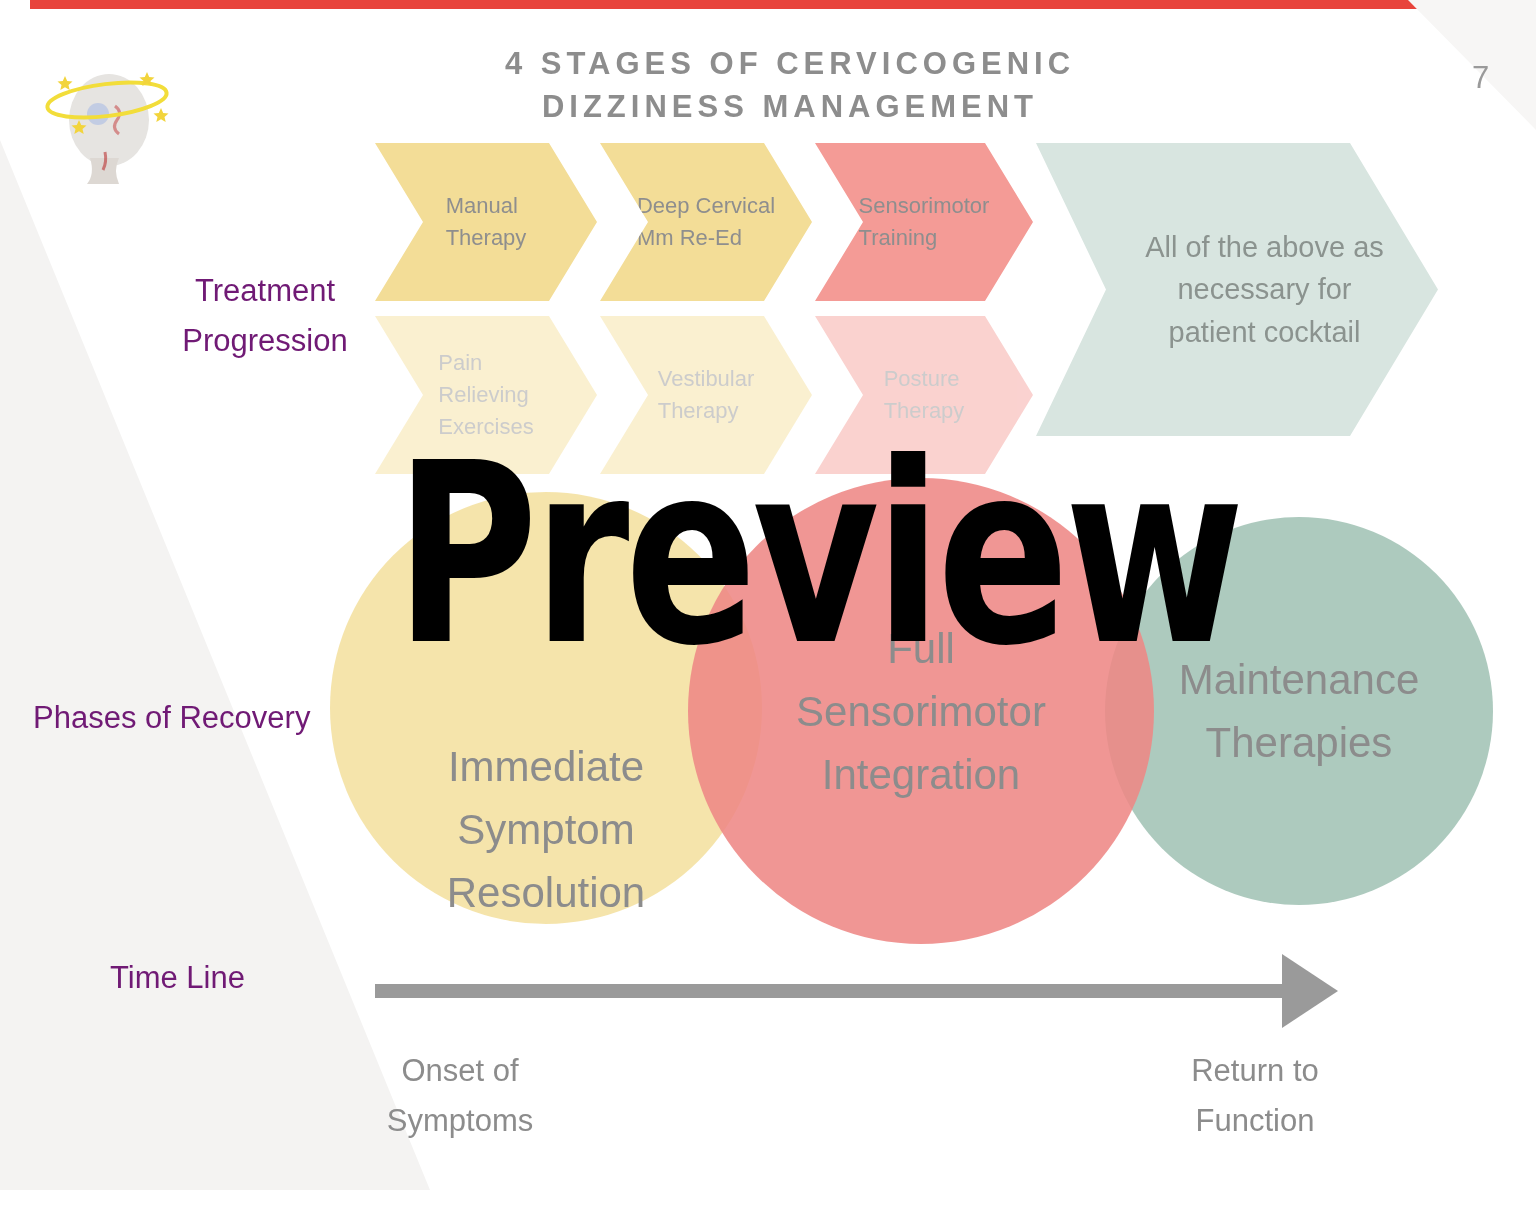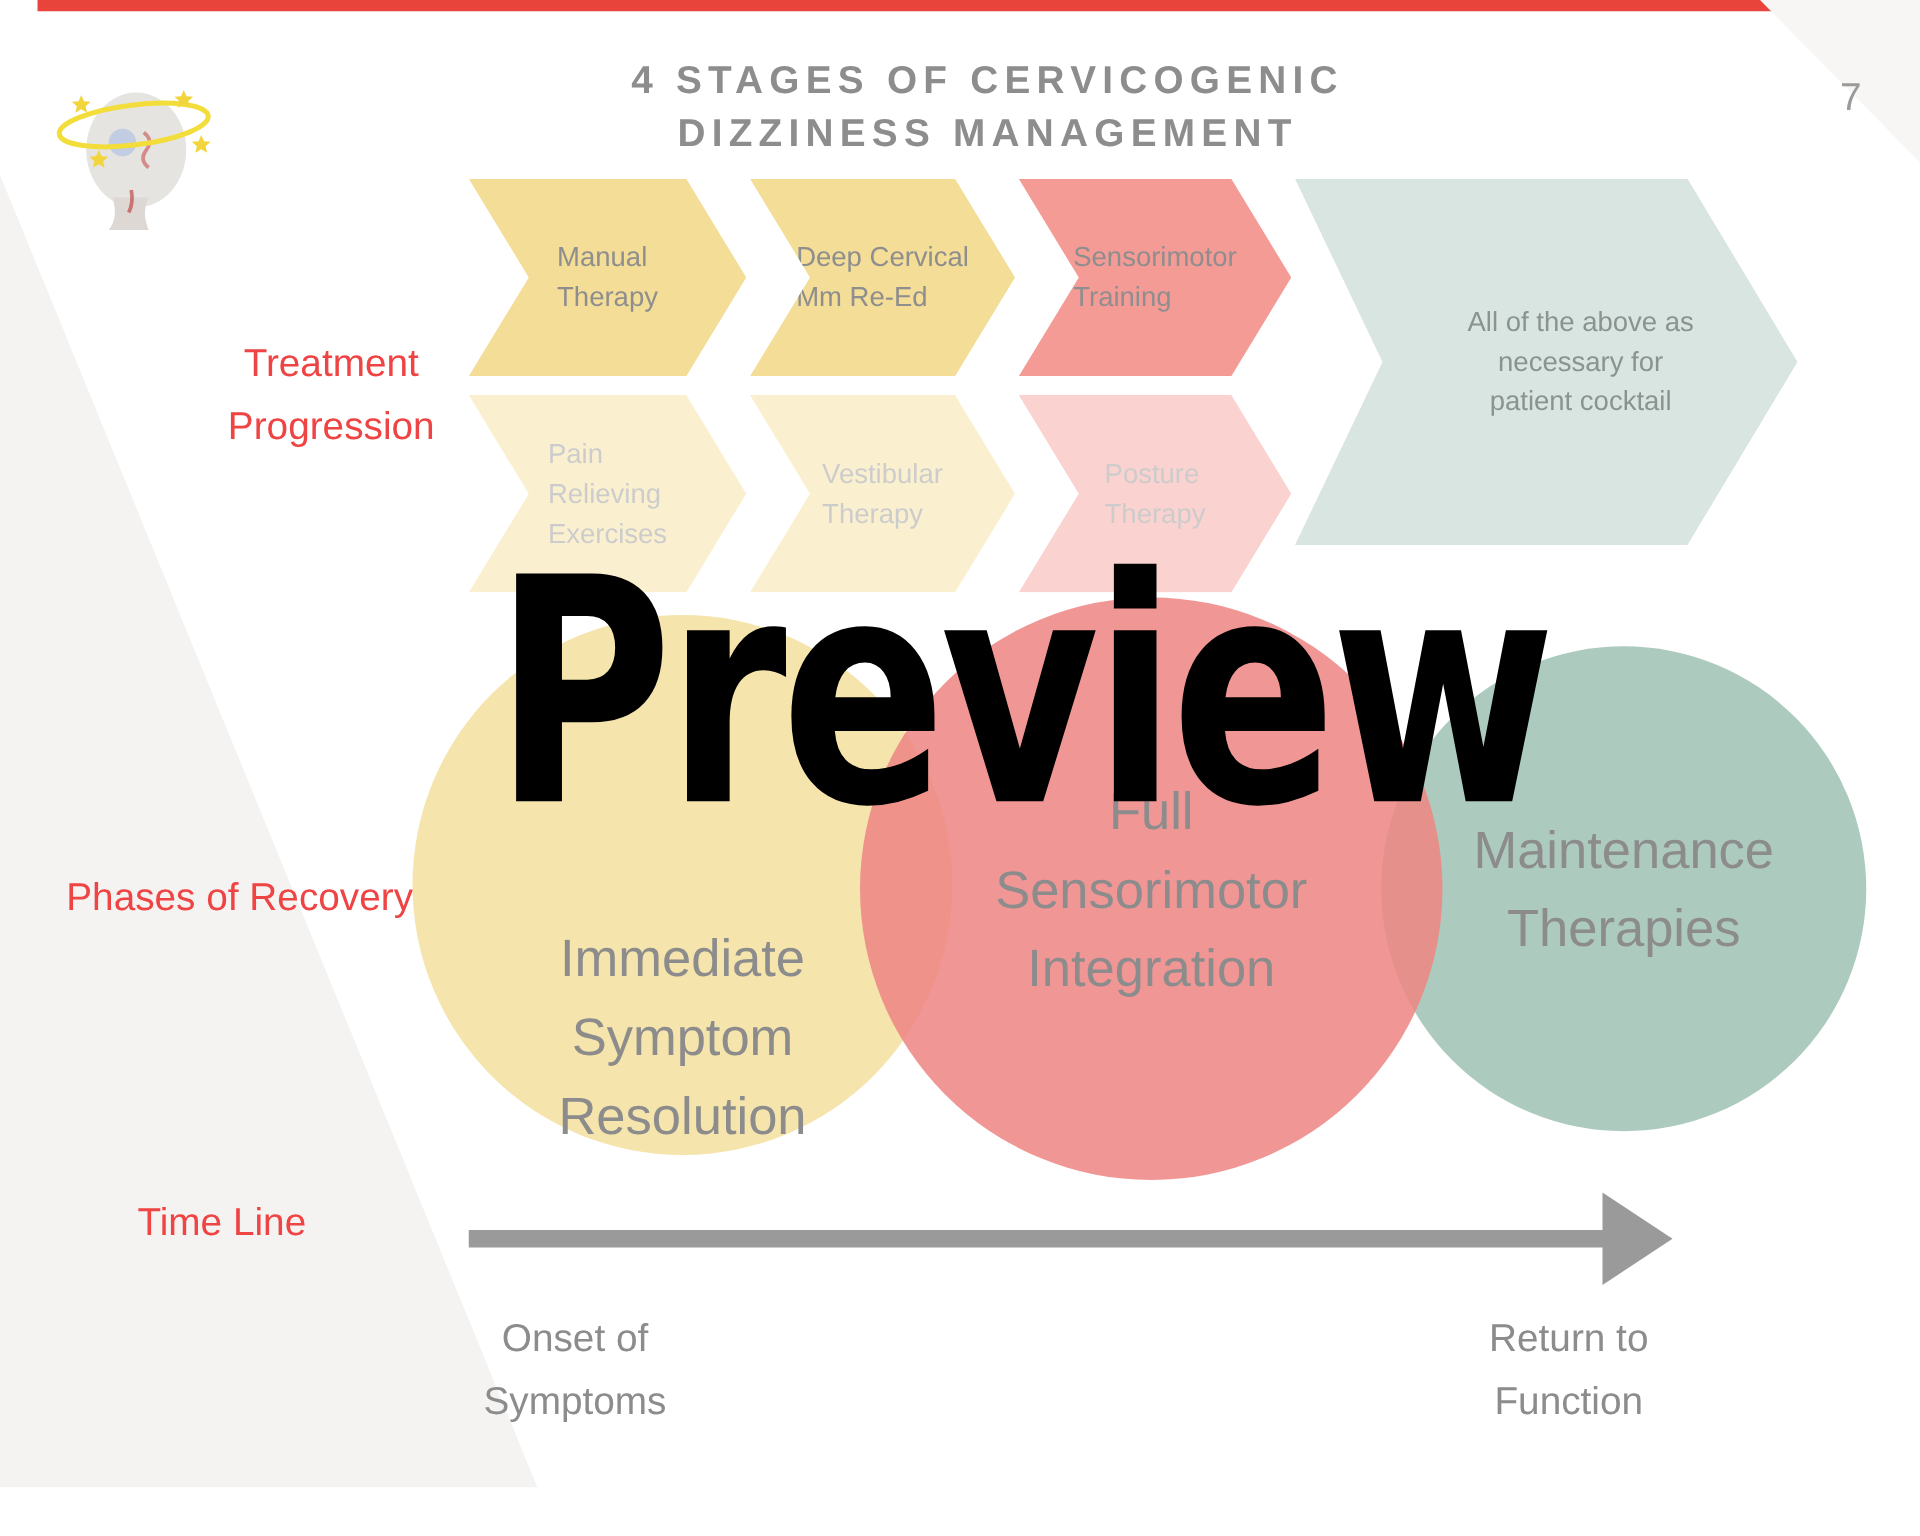--- a/index.html
+++ b/index.html
@@ -12,40 +12,40 @@
            clip-path:polygon(0 140px,430px 1190px,0 1190px);z-index:0;}
   .bg-right{position:absolute;left:0;top:0;width:1536px;height:1229px;background:#f7f6f5;
             clip-path:polygon(1536px 0,1536px 130px,1408px 0);z-index:0;}
 
   .logo{position:absolute;left:35px;top:56px;width:142px;height:134px;background:#ffffff;z-index:2;}
 
   .title{position:absolute;left:400px;top:42px;width:780px;text-align:center;font-size:31px;
          font-weight:bold;letter-spacing:5px;color:#8d8d8d;line-height:1.4;z-index:2;}
   .pagenum{position:absolute;left:1472px;top:60px;font-size:31px;color:#9a9a9a;z-index:2;}
 
-  .rowlabel{position:absolute;font-size:31px;color:#ef4444;z-index:2;}
+  .rowlabel{position:absolute;font-size:31px;color:#701a75;z-index:2;}
   .treatlabel{left:150px;top:266px;width:230px;text-align:center;line-height:1.6;}
-  .phaseslabel{left:33px;top:700px;margin-left:20px;}
+  .phaseslabel{left:33px;top:700px;}
   .timelabel{left:110px;top:960px;}
 
   .chev{position:absolute;display:flex;align-items:center;justify-content:center;text-align:left;
         z-index:2;clip-path:polygon(0 0,calc(100% - 48px) 0,100% 50%,calc(100% - 48px) 100%,0 100%,48px 50%);}
   .chev .txt{font-size:22px;color:#8e8e8e;line-height:1.45;}
   .c-yellow{background:#f3dd97;}
   .c-red{background:#f49b96;}
   .r1{top:143px;height:158px;}
   .r2{top:316px;height:158px;opacity:.45;}
   .p1{left:375px;width:222px;}
   .p2{left:600px;width:212px;}
   .p3{left:815px;width:218px;}
 
   .bigarrow{position:absolute;left:1036px;top:143px;width:402px;height:293px;background:#d8e5e0;
             clip-path:polygon(0 0,calc(100% - 88px) 0,100% 50%,calc(100% - 88px) 100%,0 100%,70px 50%);
             display:flex;align-items:center;justify-content:center;z-index:2;}
-  .bigarrow .txt{font-size:22px;color:#8b938f;line-height:1.45;text-align:center;margin-left:55px;}
+  .bigarrow .txt{font-size:29px;color:#8b938f;line-height:1.45;text-align:center;margin-left:55px;}
 
   .circle{position:absolute;border-radius:50%;display:flex;align-items:center;justify-content:center;
           text-align:center;}
   .circ-yellow{left:330px;top:492px;width:432px;height:432px;background:rgba(244,227,166,0.95);z-index:2;align-items:flex-end;}
   .circ-red{left:688px;top:478px;width:466px;height:466px;background:rgba(238,135,133,0.88);z-index:3;}
   .circ-teal{left:1105px;top:517px;width:388px;height:388px;background:rgba(170,200,188,0.97);z-index:2;}
   .ctxt{font-size:42px;color:#8c8c8c;line-height:1.5;}
 
   .watermark{position:absolute;left:285px;top:430px;width:1000px;text-align:center;font-size:250px;
              font-weight:bold;color:#000;line-height:1;z-index:10;letter-spacing:-6px;

